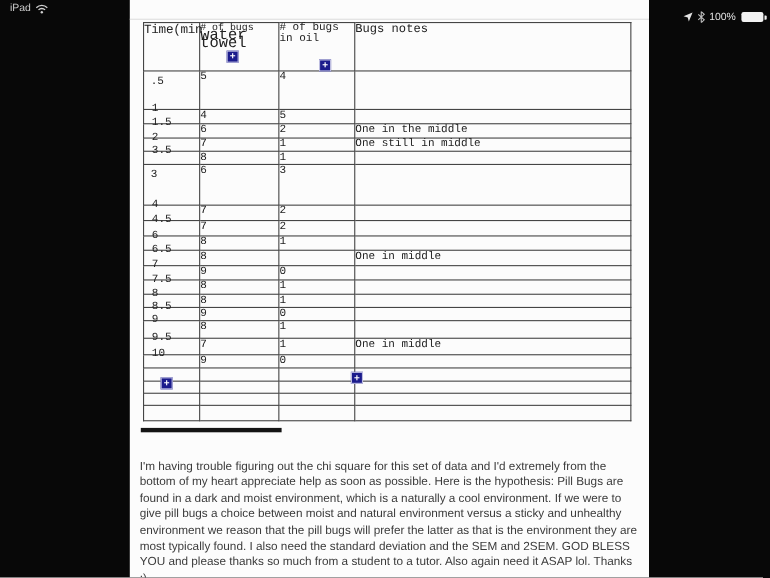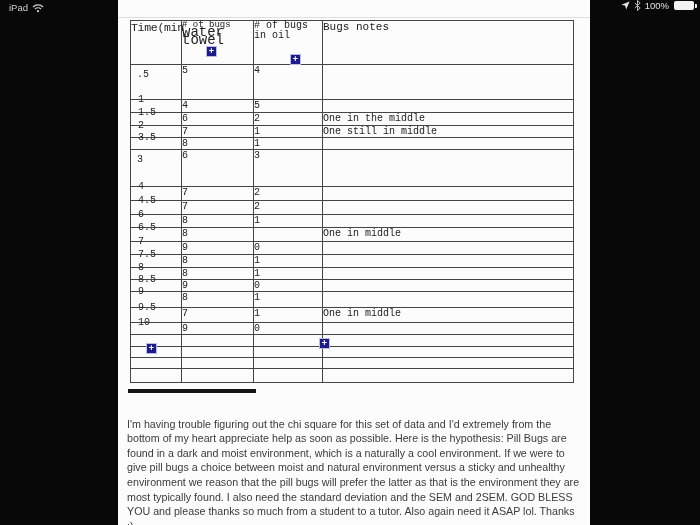--- a/index.html
+++ b/index.html
@@ -7,21 +7,21 @@
     width:700px;height:525px;position:relative;overflow:hidden;
     background:#080808;
     font-family:"Liberation Sans", sans-serif;
   }
   
   .statusbar{
     position:absolute;top:0;left:0;width:700px;height:17px;
     color:#cfcfcf;font-size:9.5px;
   }
   .status-left{position:absolute;left:9px;top:2px;display:flex;align-items:center;gap:4px;}
-  .status-right{position:absolute;right:6px;top:0;display:flex;align-items:center;gap:4px;color:#e2e2e2;}
+  .status-right{position:absolute;right:6px;top:10px;display:flex;align-items:center;gap:4px;color:#e2e2e2;}
   .batt{width:20px;height:9px;border-radius:2px;background:#f2f2f2;position:relative;margin-left:1px;}
   .batt:after{content:"";position:absolute;right:-3px;top:2.5px;width:2px;height:4px;background:#f2f2f2;border-radius:0 1px 1px 0;}
   
   .panel{
     position:absolute;left:118px;top:0;width:472px;height:525px;
     background:#fcfcfc;
   }
   .panel-topline{position:absolute;left:0;top:17px;width:100%;height:1px;background:#dedede;}
   
   .tablewrap{position:absolute;left:12px;top:20px;width:443px;height:370px;}

